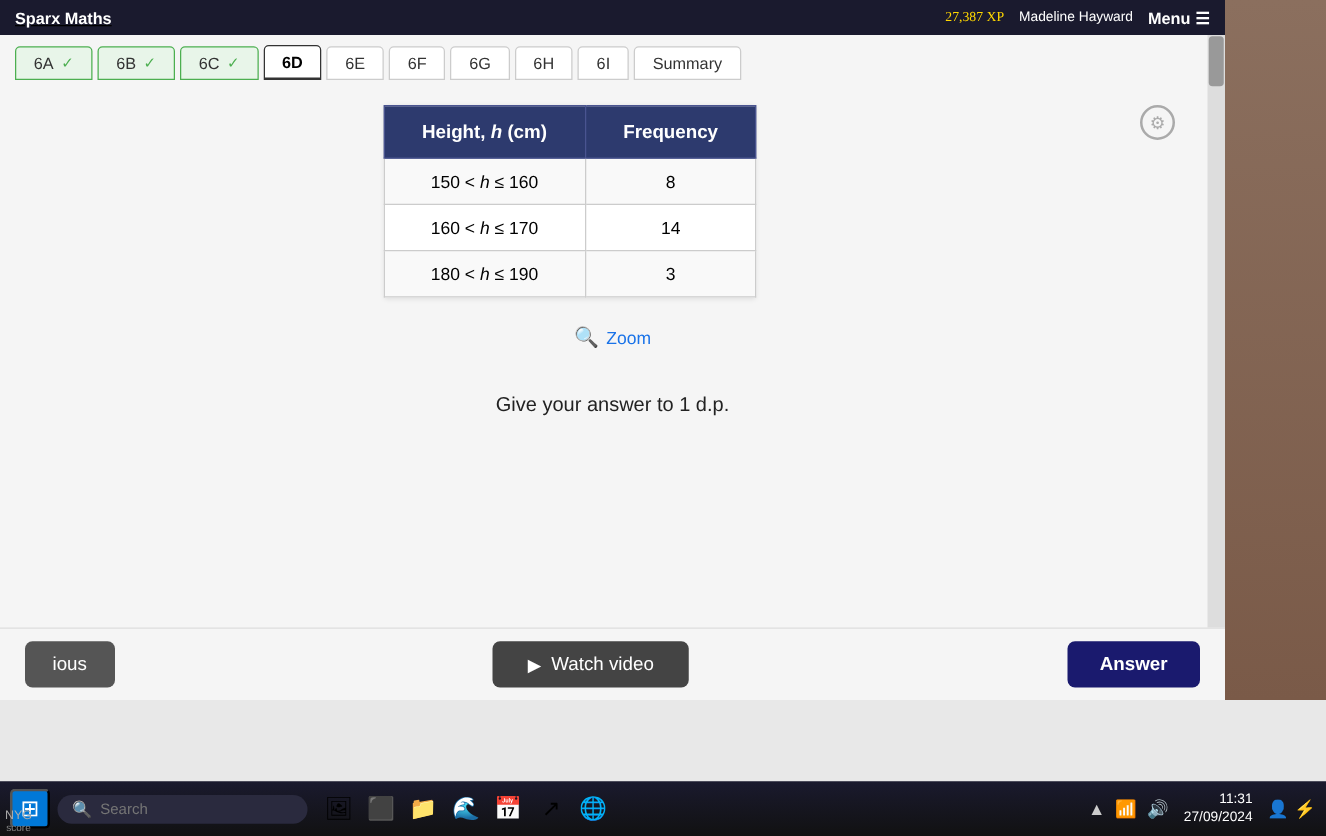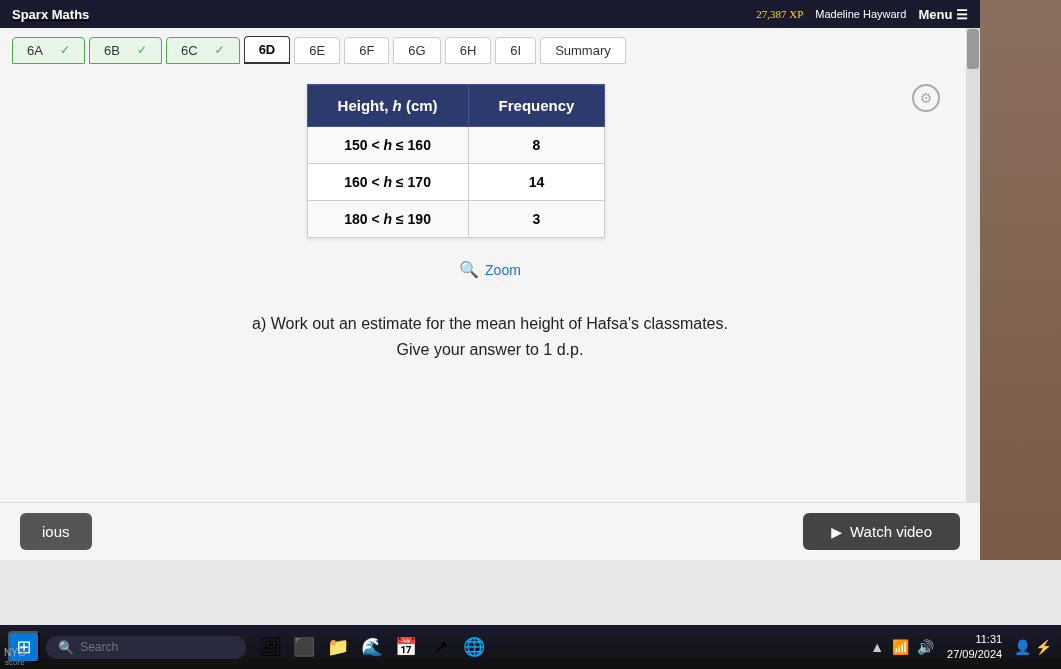--- a/index.html
+++ b/index.html
@@ -84,21 +84,21 @@
     .tab-btn {
       padding: 5px 14px;
       border: 1.5px solid #ccc;
       background: white;
       border-radius: 4px 4px 0 0;
       font-size: 13px;
       cursor: pointer;
       color: #333;
       display: flex;
       align-items: center;
-      gap: 17px;
+      gap: 6px;
     }
     .tab-btn.completed {
       background: #e8f5e9;
       border-color: #4caf50;
       color: #333;
     }
     .tab-btn.active {
       background: white;
       border-bottom: 2px solid white;
       border-color: #333;
@@ -153,21 +153,20 @@
       font-weight: 600;
       text-align: left;
       border: 1px solid #4a5490;
     }
     .data-table td {
       padding: 10px 30px;
       font-size: 14px;
       text-align: center;
       border: 1px solid #ccc;
       background: white;
-      font-weight: bold;
     }
     .data-table tr:nth-child(odd) td {
       background: #f9f9f9;
     }
 
     
     .math-italic {
       font-style: italic;
     }
 
@@ -446,36 +445,36 @@
     </div>
 
     <div style="display:flex; justify-content:center; margin-top:10px;">
       <button class="zoom-btn">
         <span class="zoom-icon">🔍</span>
         <span>Zoom</span>
       </button>
     </div>
 
     <div class="question-text">
-      <div>a) Work out an estimate for the mean height of Hafsa's classmates.</div>
       <div>Give your answer to 1 d.p.</div>
     </div>
 
   </div>
 
   <div class="scroll-bar">
     <div class="scroll-thumb"></div>
   </div>
 
   <div class="action-bar">
     <button class="prev-btn">ious</button>
     <button class="watch-video-btn">
       <span class="play-icon">▶</span>
       <span>Watch video</span>
     </button>
+    <button class="answer-btn">Answer</button>
   </div>
 
 </div>
 
 <div class="right-panel"></div>
 
 <div class="taskbar">
   <button class="taskbar-start">⊞</button>
 
   <div class="taskbar-search">

